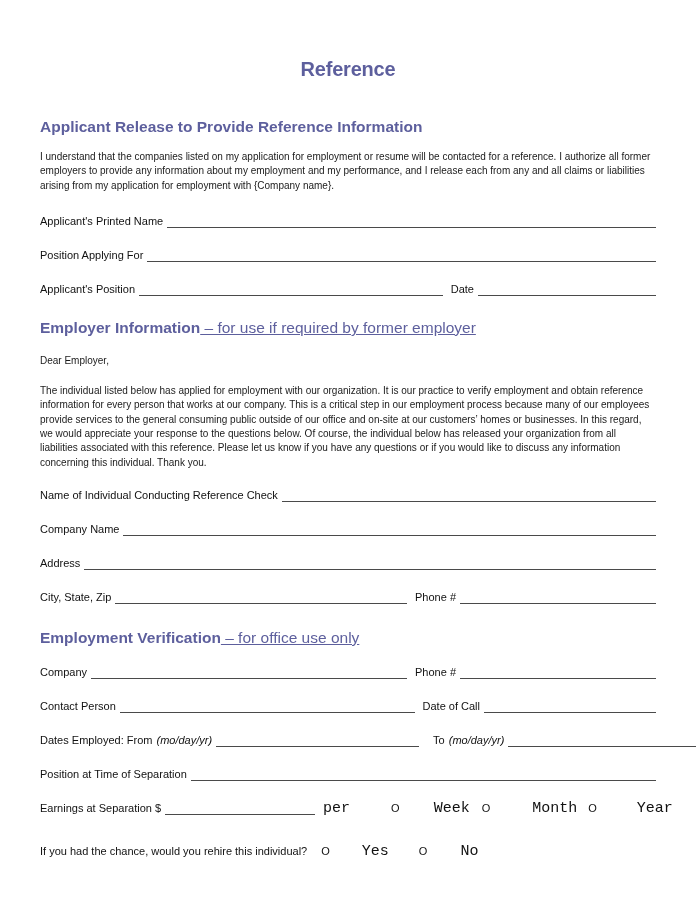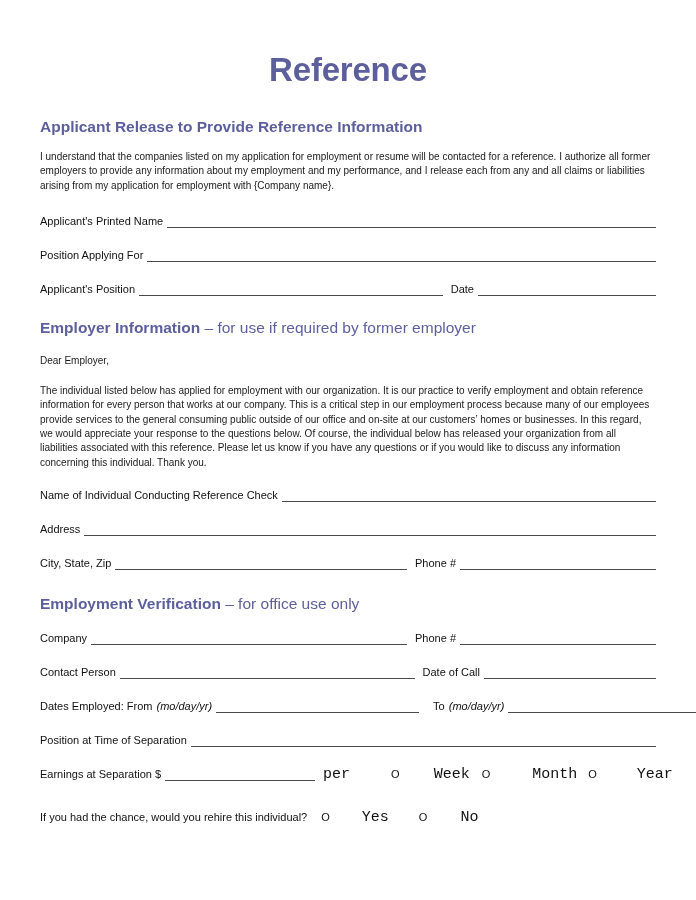--- a/index.html
+++ b/index.html
@@ -21,39 +21,40 @@
     height: 900px;
     background: #ffffff;
     box-sizing: border-box;
     padding: 0 40px;
   }
 
   
   .doc-title {
     text-align: center;
     color: #5d5f9d;
-    font-size: 33px;
+    font-size: 20px;
     font-weight: bold;
     line-height: 35px;
     letter-spacing: -0.2px;
     padding-top: 52px;
     margin: 0;
   }
   .doc-title .line { display: block; }
 
   
   .section-heading {
     color: #5d5f9d;
     font-size: 15.5px;
     font-weight: bold;
     margin: 0;
     line-height: 18px;
   }
   .section-heading .sub {
     font-weight: normal;
+    text-decoration: underline;
   }
   .sec-1 { margin-top: 31px; }
   .sec-2 { margin-top: 23px; }
   .sec-3 { margin-top: 25px; }
 
   
   .para {
     font-size: 10px;
     line-height: 14.3px;
     color: #1a1a1a;
@@ -171,20 +172,24 @@
 
   <p class="para salutation">Dear Employer,</p>
 
   <p class="para para-employer">The individual listed below has applied for employment with our organization.  It is our practice to verify employment and obtain reference information for every person that works at our company.  This is a critical step in our employment process because many of our employees provide services to the general consuming public outside of our office and on-site at our customers’ homes or businesses. In this regard, we would appreciate your response to the questions below.  Of course, the individual below has released your organization from all liabilities associated with this reference.  Please let us know if you have any questions or if you would like to discuss any information concerning this individual.  Thank you.</p>
 
   <div class="field-row r-conducting">
     <span class="lbl">Name of Individual Conducting Reference Check</span>
     <span class="rule"></span>
   </div>
 
+  <div class="field-row r-companyname">
+    <span class="lbl">Company Name</span>
+    <span class="rule"></span>
+  </div>
 
   <div class="field-row r-address">
     <span class="lbl">Address</span>
     <span class="rule"></span>
   </div>
 
   <div class="field-row r-citystatezip">
     <span class="lbl">City, State, Zip</span>
     <span class="rule"></span>
     <span class="gap-sm"></span>

